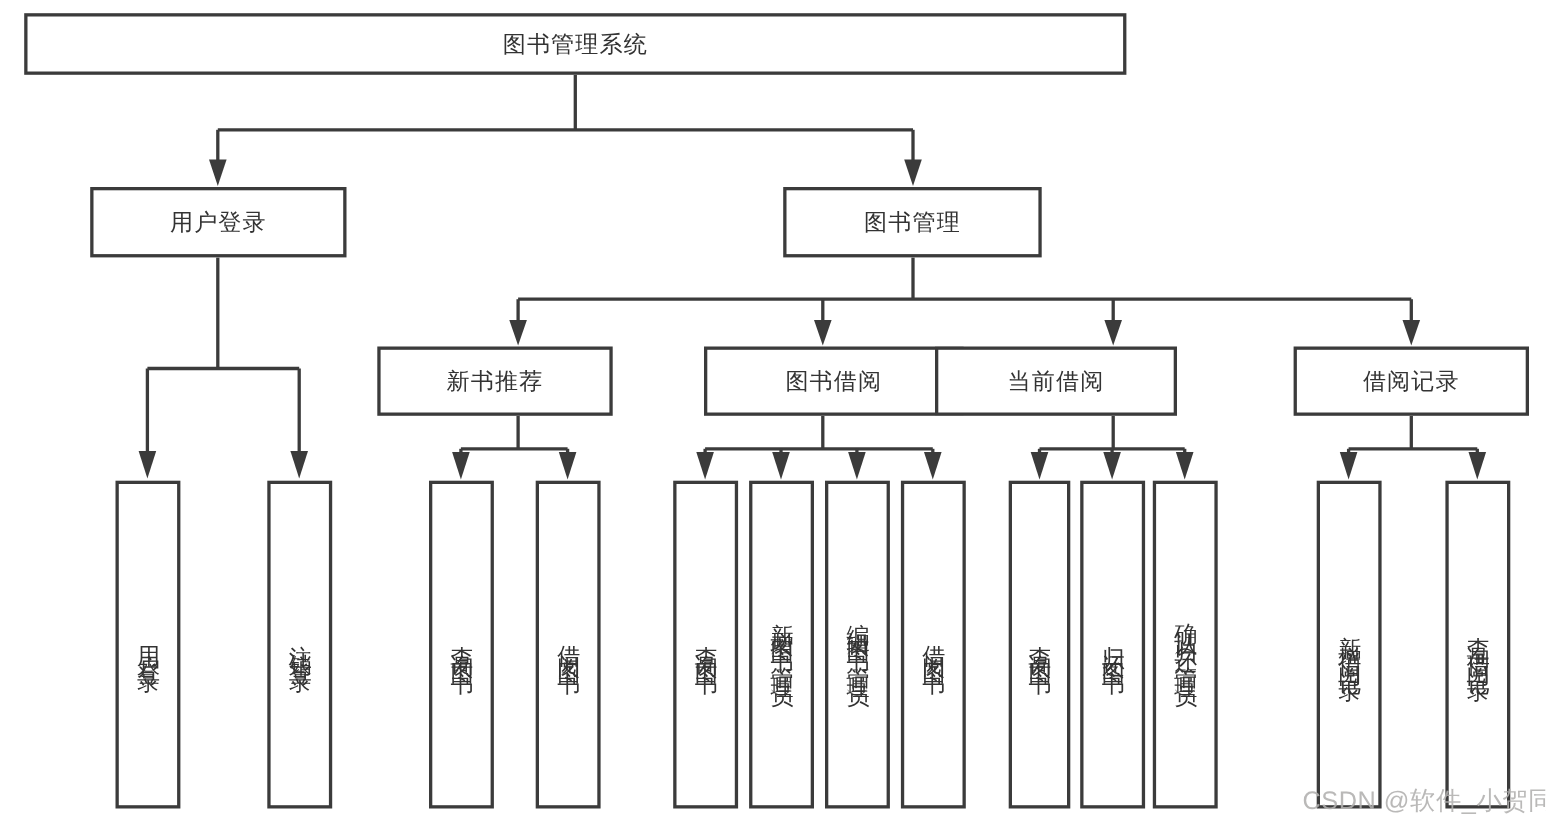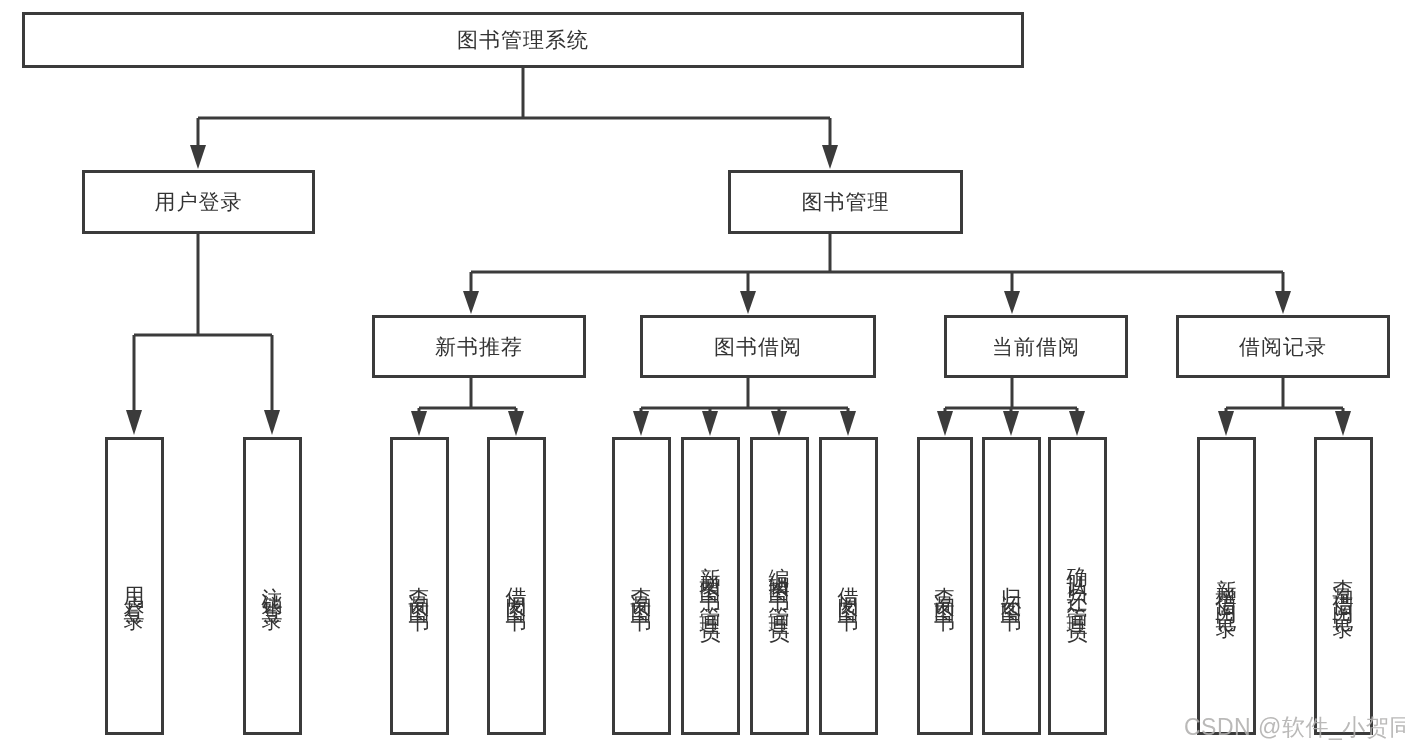--- a/index.html
+++ b/index.html
@@ -27,21 +27,21 @@
     color: #333333;
   }
   .box span { display: block; }
   .hlabel {
     font-size: 21px;
     letter-spacing: 1px;
     white-space: nowrap;
   }
   .lvl-root  { left: 22px;  top: 12px;  width: 1002px; height: 56px; }
   .lvl2-login{ left: 82px;  top: 170px; width: 233px;  height: 64px; }
-  .lvl2-mgmt { left: 712px; top: 170px; width: 235px;  height: 64px; margin-left: 16px; }
+  .lvl2-mgmt { left: 712px; top: 170px; width: 235px;  height: 64px; }
   .lvl3 { top: 315px; height: 63px; }
   .leaf {
     top: 437px;
     width: 59px;
     height: 298px;
   }
   .vtext {
     writing-mode: vertical-rl;
     text-orientation: mixed;
     font-size: 21px;
@@ -135,27 +135,27 @@
     <span class="hlabel">图书管理系统</span>
   </div>
 
   <div class="box lvl2-login">
     <span class="hlabel">用户登录</span>
   </div>
   <div class="box lvl2-mgmt">
     <span class="hlabel">图书管理</span>
   </div>
 
-  <div class="box lvl3" style="left:372px;width:214px">
+  <div class="box lvl3" style="left:343px;width:214px">
     <span class="hlabel">新书推荐</span>
   </div>
   <div class="box lvl3" style="left:640px;width:236px">
     <span class="hlabel">图书借阅</span>
   </div>
-  <div class="box lvl3" style="left:944px;width:184px">
+  <div class="box lvl3" style="left:850px;width:220px">
     <span class="hlabel">当前借阅</span>
   </div>
   <div class="box lvl3" style="left:1176px;width:214px">
     <span class="hlabel">借阅记录</span>
   </div>
 
   <div class="box leaf" style="left:105px">
     <span class="vtext">用户登录</span>
   </div>
   <div class="box leaf" style="left:243px">

